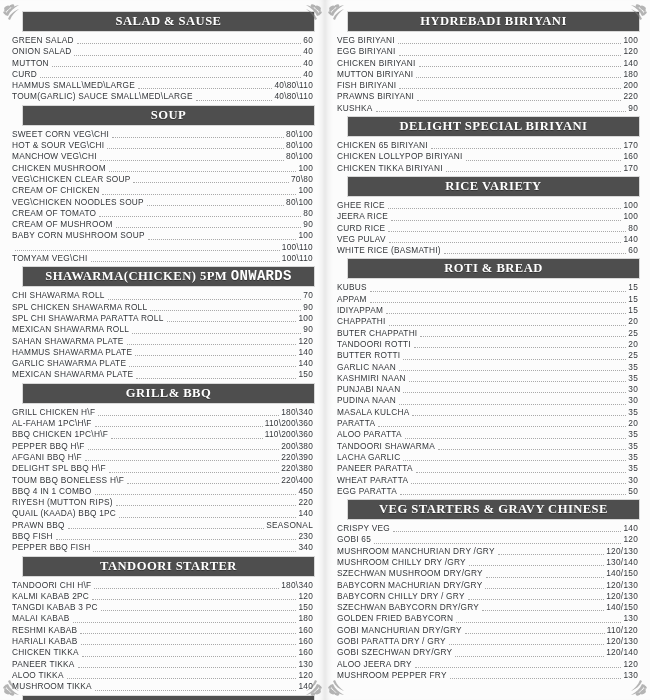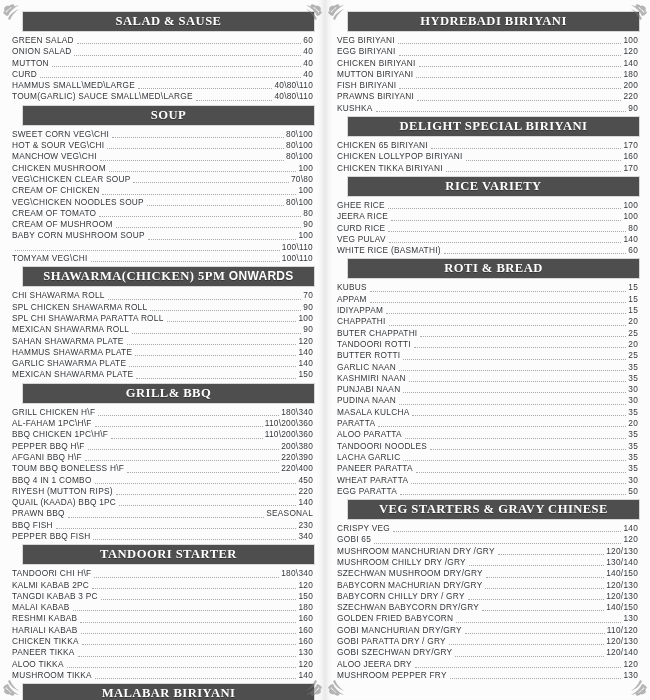--- a/index.html
+++ b/index.html
@@ -44,22 +44,22 @@
     letter-spacing:.45px;
     line-height:14px;
     padding:2px 4px 3px 4px;
     margin:2px 0 3px 12px;
     border:1px solid #d8d8d8;
     text-shadow:0 1px 0 rgba(0,0,0,.35);
     white-space:nowrap;
     overflow:hidden;
   }
   .sec-head .sub{
-    font-family:Liberation Sans, sans-serif;
-    font-size:12px;
+    font-family:Liberation Mono, monospace;
+    font-size:14px;
     font-weight:bold;
     letter-spacing:.3px;
   }
   .items{padding:0 2px;}
   .row{
     display:flex;align-items:flex-end;
     font-size:8.3px;
     line-height:11.3px;
     letter-spacing:.25px;
     white-space:nowrap;
@@ -296,20 +296,25 @@
               <span class="nm">PEPPER BBQ H\F</span>
               <span class="dots"></span>
               <span class="pr">200\380</span>
             </div>
             <div class="row">
               <span class="nm">AFGANI BBQ H\F</span>
               <span class="dots"></span>
               <span class="pr">220\390</span>
             </div>
             <div class="row">
+              <span class="nm">DELIGHT SPL BBQ H\F</span>
+              <span class="dots"></span>
+              <span class="pr">220\380</span>
+            </div>
+            <div class="row">
               <span class="nm">TOUM BBQ BONELESS H\F</span>
               <span class="dots"></span>
               <span class="pr">220\400</span>
             </div>
             <div class="row">
               <span class="nm">BBQ 4 IN 1 COMBO</span>
               <span class="dots"></span>
               <span class="pr">450</span>
             </div>
             <div class="row">
@@ -607,21 +612,21 @@
               <span class="nm">PARATTA</span>
               <span class="dots"></span>
               <span class="pr">20</span>
             </div>
             <div class="row">
               <span class="nm">ALOO PARATTA</span>
               <span class="dots"></span>
               <span class="pr">35</span>
             </div>
             <div class="row">
-              <span class="nm">TANDOORI NOODLES</span>
+              <span class="nm">TANDOORI SHAWARMA</span>
               <span class="dots"></span>
               <span class="pr">35</span>
             </div>
             <div class="row">
               <span class="nm">LACHA GARLIC</span>
               <span class="dots"></span>
               <span class="pr">35</span>
             </div>
             <div class="row">
               <span class="nm">PANEER PARATTA</span>

